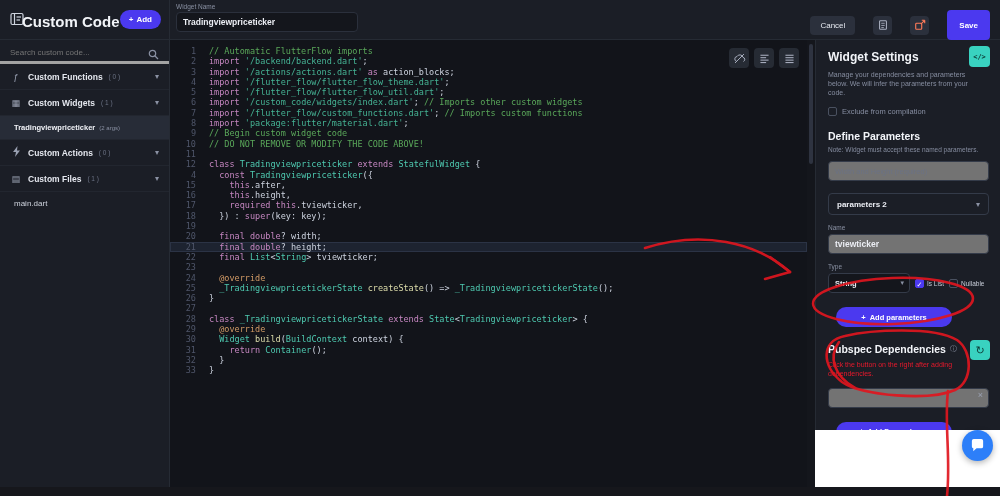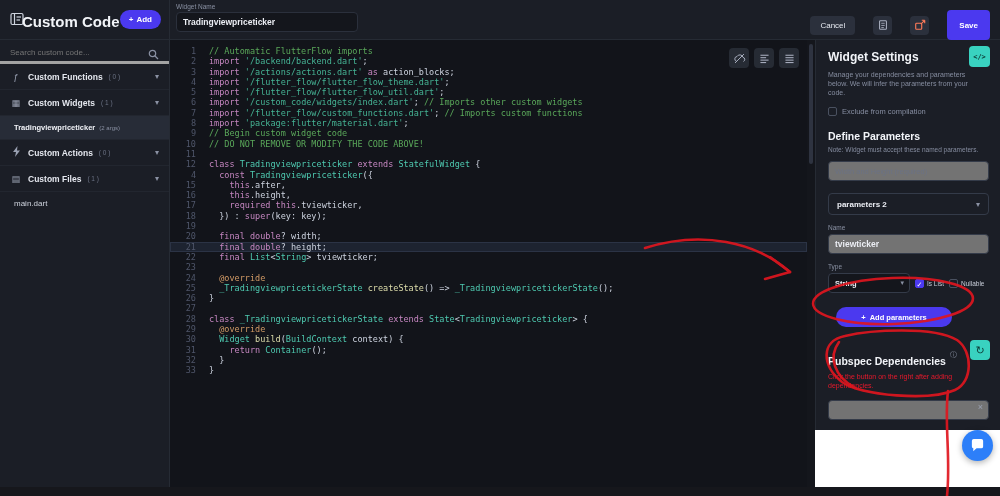--- a/index.html
+++ b/index.html
@@ -281,21 +281,21 @@
           <span class="t">Nullable</span>
         </span>
       </div>
 
       <div class="btn-blue">
         <span>+</span>
         <span>Add parameters</span>
       </div>
 
       <div class="pub-head">
-        <span class="rp-h2" style="margin-top:12px">Pubspec Dependencies</span>
+        <span class="rp-h2" style="margin-top:0">Pubspec Dependencies</span>
         <span class="info">ⓘ</span>
         <span class="rp-refresh-btn">↻</span>
       </div>
       <div class="pub-note">Click the button on the right after adding dependencies.</div>
 
       <div class="dep-input-wrap">
         <input class="rp-input" style="margin-top: 0px; width: 161px;">
         <span class="dep-x">×</span>
       </div>
 

